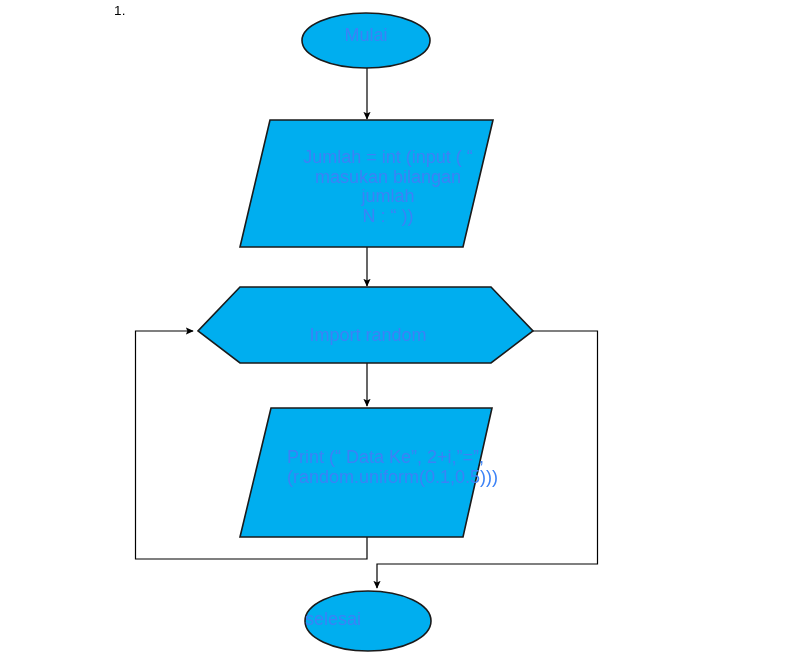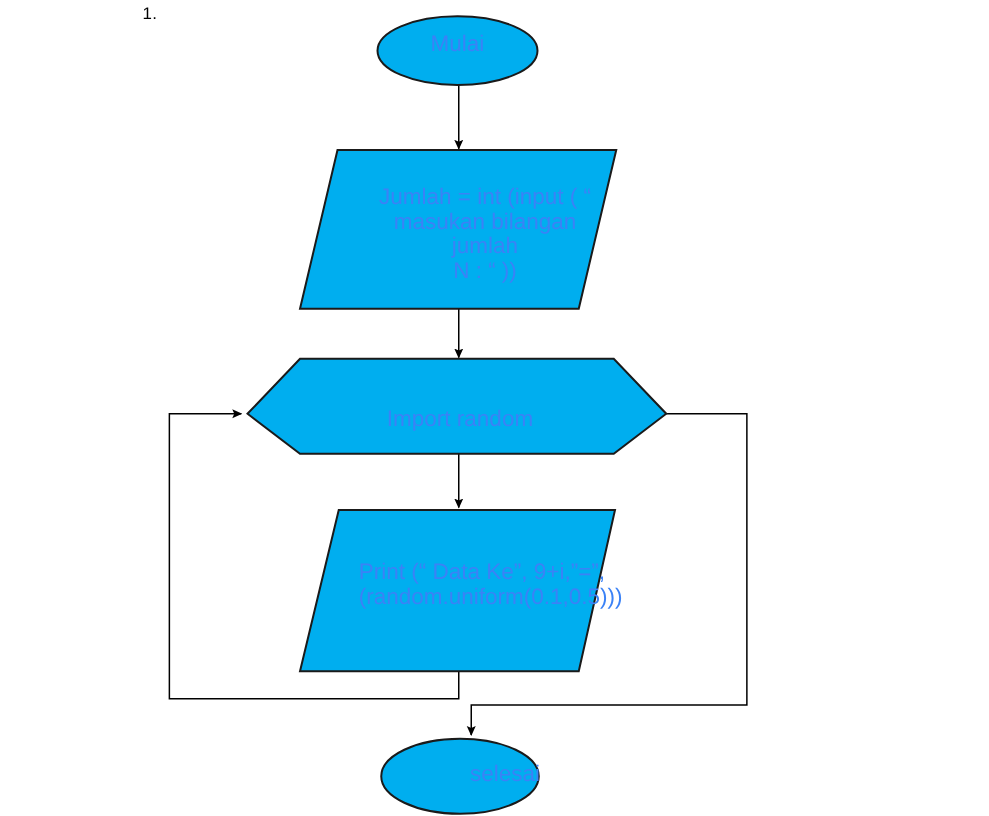--- a/index.html
+++ b/index.html
@@ -55,21 +55,21 @@
   .label-mulai {
     left: 302px;
     top: 26px;
     width: 128px;
     text-align: center;
   }
   .label-selesai {
     left: 305px;
     top: 610px;
     width: 127px;
-    text-align: right;
+    text-align: left;
   }
   .label-input {
     left: 288px;
     top: 148px;
     width: 200px;
     text-align: center;
   }
   .label-print {
     left: 287px;
     top: 448px;
@@ -129,18 +129,18 @@
 
   <div class="node-label label-mulai">Mulai</div>
 
   <div class="node-label label-input">Jumlah = int (input ( “
 masukan bilangan jumlah
 N : “ ))</div>
 
   <div class="node-label label-hex-1">Import random</div>
 
 
-  <div class="node-label label-print">Print (“ Data Ke”, 9+i,”=”,
+  <div class="node-label label-print">Print (“ Data Ke”, 2+i,”=”,
 (random.uniform(0.1,0.5)))</div>
 
   <div class="node-label label-selesai">selesai</div>
 
 </div>
 
 </body></html>

